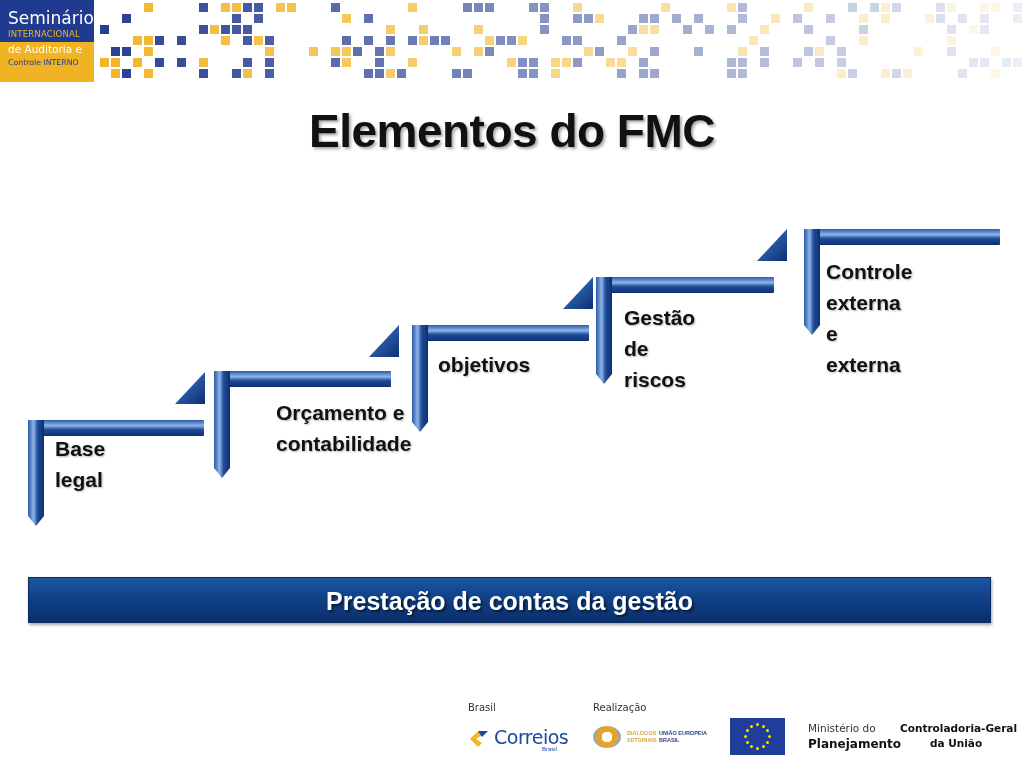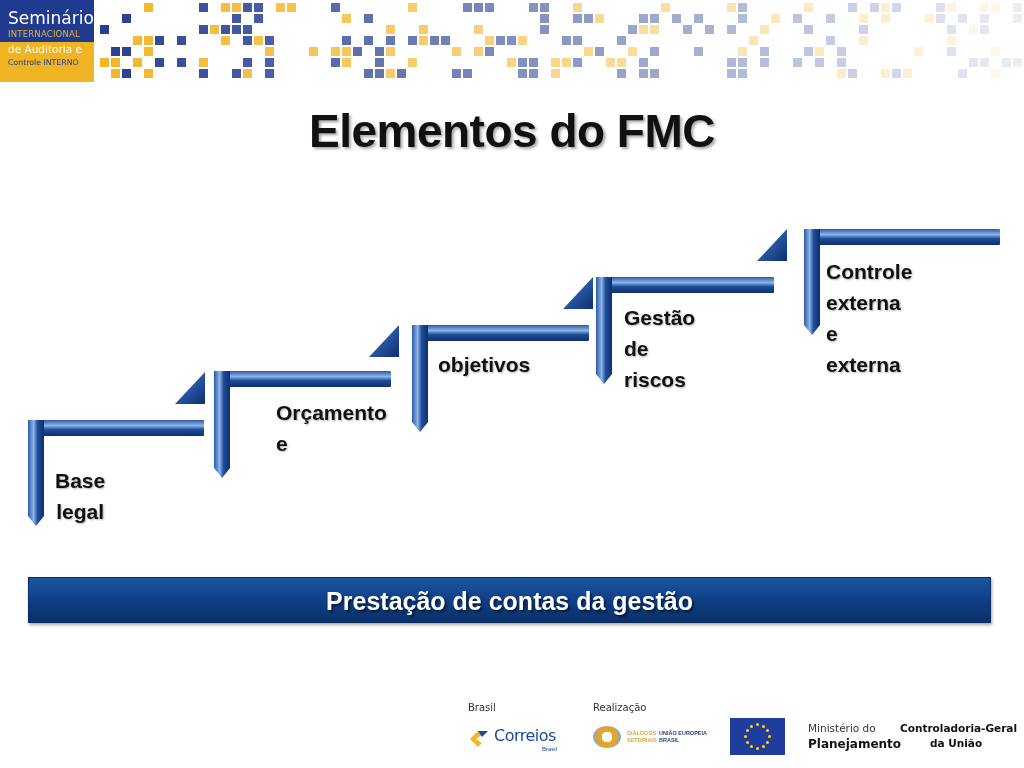--- a/index.html
+++ b/index.html
@@ -41,21 +41,21 @@
   .bottom-bar { position:absolute; left:28px; top:577px; width:963px; height:46px;
     background:linear-gradient(180deg,#1b56a0 0%,#0f3f86 50%,#0b2f68 100%);
     box-shadow:1px 2px 3px rgba(0,0,0,0.35); border:1px solid #0a2d63; }
   .bottom-bar span { display:block; text-align:center; line-height:46px; color:#fff; font-size:25px; font-weight:bold;
     text-shadow:2px 2px 2px rgba(0,0,0,0.5); font-family:"Liberation Sans", sans-serif; }
 
   
   .footer-label { position:absolute; font-size:10px; color:#333; font-family:"DejaVu Sans", sans-serif; }
   .correios { position:absolute; left:468px; top:724px; width:95px; height:30px; }
   .correios .mark { position:absolute; left:0; top:4px; width:22px; height:22px; }
-  .correios .word { position:absolute; left:26px; top:2px; font-size:16px; color:#1b4aa0; font-family:"DejaVu Sans", sans-serif; letter-spacing:-0.5px; }
+  .correios .word { position:absolute; left:26px; top:2px; font-size:19px; color:#1b4aa0; font-family:"DejaVu Sans", sans-serif; letter-spacing:-0.5px; }
   .correios .sub { position:absolute; left:74px; top:22px; font-size:6px; color:#1b4aa0; }
   .dialogos { position:absolute; left:593px; top:724px; width:120px; height:26px; }
   .dialogos .mark { position:absolute; left:0; top:2px; width:28px; height:22px; border-radius:50%;
     background:radial-gradient(circle at 50% 50%, #fff 0 30%, #e6a52a 31% 60%, #9aa 61%); }
   .dialogos .t1 { position:absolute; left:34px; top:6px; font-size:5.5px; color:#d7a53a; font-weight:bold; }
   .dialogos .t2 { position:absolute; left:34px; top:13px; font-size:5.5px; color:#d7a53a; font-weight:bold; }
   .dialogos .t3 { position:absolute; left:66px; top:6px; font-size:5.5px; color:#2a3f8a; font-weight:bold; }
   .dialogos .t4 { position:absolute; left:66px; top:13px; font-size:5.5px; color:#2a3f8a; font-weight:bold; }
   .eu-flag { position:absolute; left:730px; top:718px; width:55px; height:37px; background:#1f3d9c; }
   .eu-flag .star { position:absolute; width:3px; height:3px; background:#ffdd00; border-radius:50%; }
@@ -266,31 +266,32 @@
     </div>
 </div>
 
 <div class="title">Elementos do FMC</div>
 
 <div>
 
   <div class="step" style="left:28px;top:420px;">
     <div class="bar-top" style="width:176px;"></div>
     <div class="bar-left" style="height:106px;"></div>
-    <div class="label" style="left:27px;top:45px;text-align:center;">
+    <div class="label" style="left:27px;top:13px;">
       <div>Base legal</div>
     </div>
   </div>
   <div class="tri" style="left:175px;top:372px;"></div>
 
   <div class="step" style="left:214px;top:371px;">
     <div class="bar-top" style="width:177px;"></div>
     <div class="bar-left" style="height:107px;"></div>
     <div class="label" style="left:26px;top:26px;margin-left:36px;">
       <div>Orçamento e</div>
+      <div>contabilidade</div>
     </div>
   </div>
   <div class="tri" style="left:369px;top:325px;"></div>
 
   <div class="step" style="left:412px;top:325px;">
     <div class="bar-top" style="width:177px;"></div>
     <div class="bar-left" style="height:107px;"></div>
     <div class="label" style="left:26px;top:24px;">
       <div>objetivos</div>
     </div>

